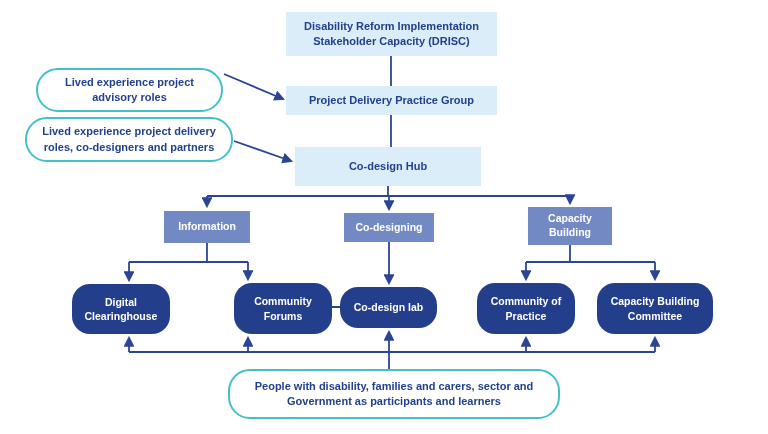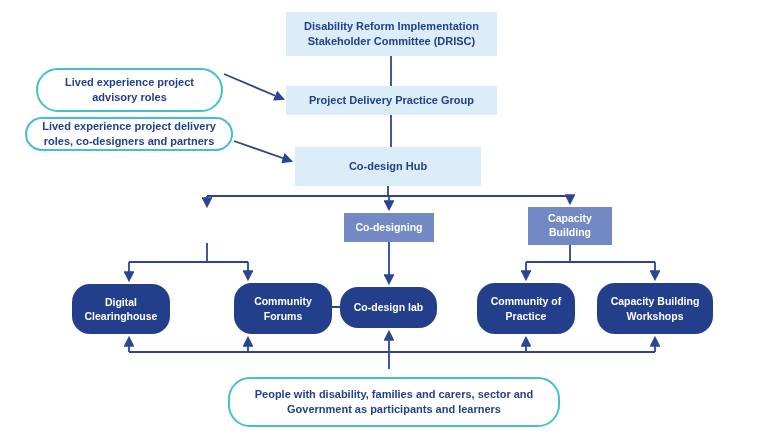--- a/index.html
+++ b/index.html
@@ -64,40 +64,41 @@
       <path d="M248 352 V338" marker-end="url(#arr)"></path>
       <path d="M389 352 V332" marker-end="url(#arr)"></path>
       <path d="M526 352 V338" marker-end="url(#arr)"></path>
       <path d="M655 352 V338" marker-end="url(#arr)"></path>
 
       <path d="M224 74 L283 99" marker-end="url(#arr)"></path>
       <path d="M234 141 L291 161" marker-end="url(#arr)"></path>
     </g>
   </svg>
 
-  <div class="box light" style="left:286px; top:12px; width:211px; height:44px;">Disability Reform Implementation Stakeholder Committee (DRISC)</div>
+  <div class="box light" style="left:286px; top:12px; width:211px; height:44px;">Disability Reform Implementation Stakeholder Capacity (DRISC)</div>
 
   <div class="box light" style="left:286px; top:86px; width:211px; height:29px;">Project Delivery Practice Group</div>
 
   <div class="box light" style="left:295px; top:147px; width:186px; height:39px;">Co-design Hub</div>
 
+  <div class="box mid" style="left:164px; top:211px; width:86px; height:32px;">Information</div>
 
   <div class="box mid" style="left:344px; top:213px; width:90px; height:29px;">Co-designing</div>
 
   <div class="box mid" style="left:528px; top:207px; width:84px; height:38px;">Capacity Building</div>
 
   <div class="box leaf" style="left:72px; top:284px; width:98px; height:50px;">Digital Clearinghouse</div>
 
   <div class="box leaf" style="left:199px; top:283px; width:98px; height:51px;margin-left:35px;">Community Forums</div>
 
   <div class="box leaf" style="left:477px; top:283px; width:98px; height:51px;">Community of Practice</div>
 
   <div class="box leaf" style="left:340px; top:287px; width:97px; height:41px;">Co-design lab</div>
 
-  <div class="box leaf" style="left:597px; top:283px; width:116px; height:51px;">Capacity Building Workshops</div>
+  <div class="box leaf" style="left:597px; top:283px; width:116px; height:51px;">Capacity Building Committee</div>
 
   <div class="callout" style="left:36px; top:68px; width:187px; height:44px;">Lived experience project advisory roles</div>
 
-  <div class="callout" style="left:25px; top:117px; width:208px; height:34px;text-align:center;">Lived experience project delivery roles, co-designers and partners</div>
+  <div class="callout" style="left:25px; top:117px; width:208px; height:45px;text-align:center;">Lived experience project delivery roles, co-designers and partners</div>
 
-  <div class="callout" style="left:228px; top:377px; width:332px; height:50px;">People with disability, families and carers, sector and Government as participants and learners</div>
+  <div class="callout" style="left:228px; top:369px; width:332px; height:50px;">People with disability, families and carers, sector and Government as participants and learners</div>
 
 </div>
 
 </body></html>

